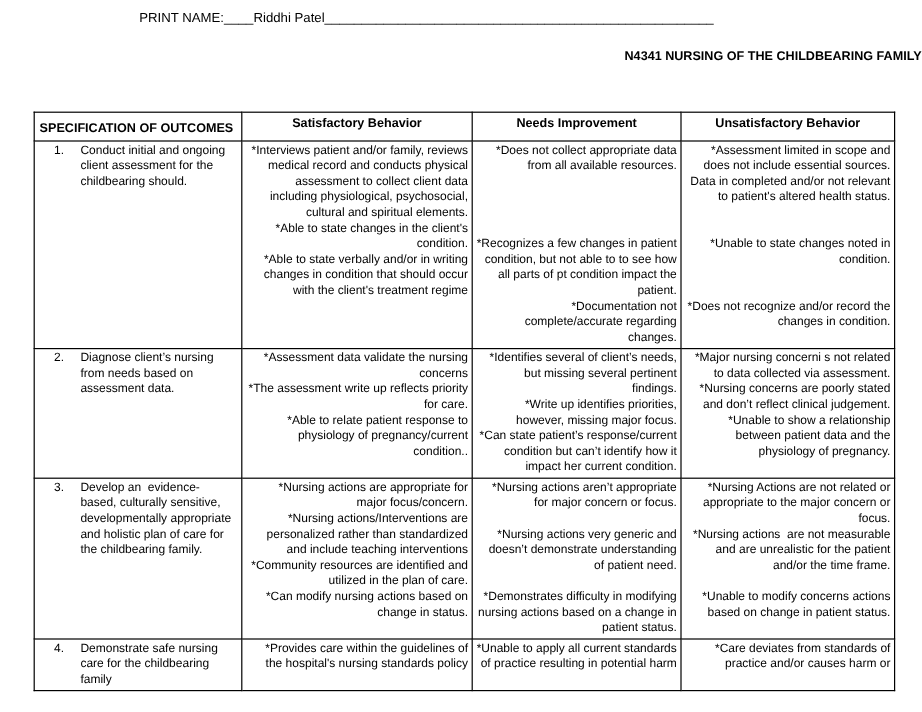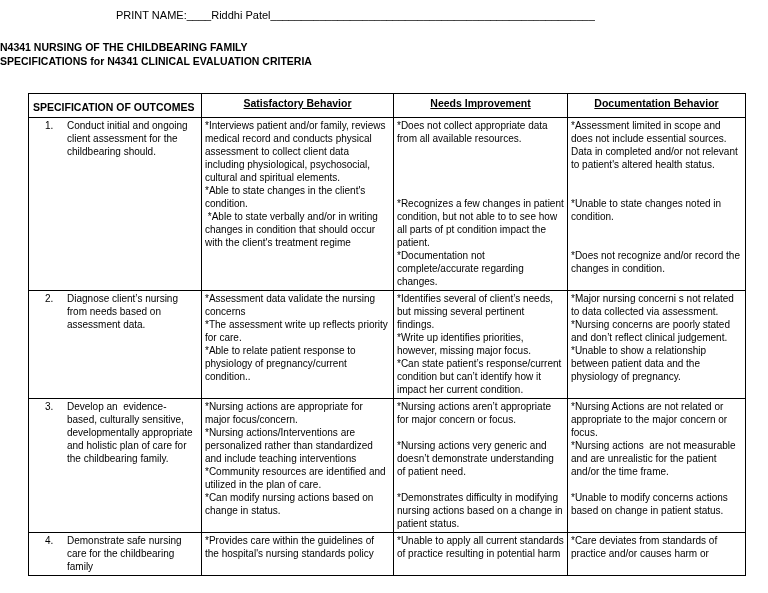--- a/index.html
+++ b/index.html
@@ -11,75 +11,74 @@
   }
   .page {
     position: relative; width: 768px; height: 593px; background: #ffffff;
   }
   .print-name {
     position: absolute; left: 68px; top: 8px;
     font-size: 11px; line-height: 14px; white-space: pre; margin-left: 48px;
   }
   .titles {
     position: absolute; top: 41px; left: 0; width: 100%;
-    text-align: left; font-weight: bold;
+    text-align: right; font-weight: bold;
     font-size: 10.5px; line-height: 13.5px;
   }
   table.rubric {
     position: absolute; left: 28px; top: 93px; width: 717px;
     border-collapse: collapse; table-layout: fixed;
     font-size: 10px; line-height: 13px;
   }
   col.c1 { width: 173px; }
   col.c2 { width: 192px; }
   col.c3 { width: 174px; }
   col.c4 { width: 178px; }
   th, td {
     border: 1px solid #000000;
     vertical-align: top;
     padding: 1px 3px 2px 3px;
   }
   th { font-weight: bold; font-size: 10.5px; }
   th.th-left { text-align: left; vertical-align: bottom; padding-bottom: 3px; padding-left: 4px; }
-  th.th-center { text-align: center; vertical-align: top; padding-top: 3px; text-decoration: underline; }
+  th.th-center { text-align: center; vertical-align: top; padding-top: 3px; }
   thead tr { height: 24px; }
   tr.r1 { height: 162px; }
   tr.r2 { height: 89px; }
   tr.r3 { height: 129px; }
   tr.r4 { height: 35px; }
-  td.cell { white-space: pre-wrap; }
+  td.cell { white-space: pre-wrap; text-align: right; }
   .outcome-flex { display: flex; align-items: flex-start; }
   .num { flex: 0 0 22px; margin-left: 13px; }
   .outcome-text { flex: 1 1 auto; white-space: pre-wrap; padding-right: 2px; }
 </style>
 </head>
 <body>
 
 <div class="page">
 
   <div class="print-name"><span>PRINT NAME:</span><span>____</span><span>Riddhi Patel</span><span>_____________________________________________________</span></div>
 
   <div class="titles">
     <div>N4341 NURSING OF THE CHILDBEARING FAMILY</div>
-    <div>SPECIFICATIONS for N4341 CLINICAL EVALUATION CRITERIA</div>
   </div>
 
   <table class="rubric">
     <colgroup>
       <col class="c1">
         <col class="c2">
         <col class="c3">
         <col class="c4">
     </colgroup>
     <thead>
       <tr>
         <th class="th-left">SPECIFICATION OF OUTCOMES</th>
         <th class="th-center">Satisfactory Behavior</th>
         <th class="th-center">Needs Improvement</th>
-        <th class="th-center">Documentation Behavior</th>
+        <th class="th-center">Unsatisfactory Behavior</th>
       </tr>
     </thead>
     <tbody>
       <tr class="r1">
         <td>
           <div class="outcome-flex">
             <span class="num">1.</span>
             <span class="outcome-text">Conduct initial and ongoing client assessment for the childbearing should.</span>
           </div>
         </td>

